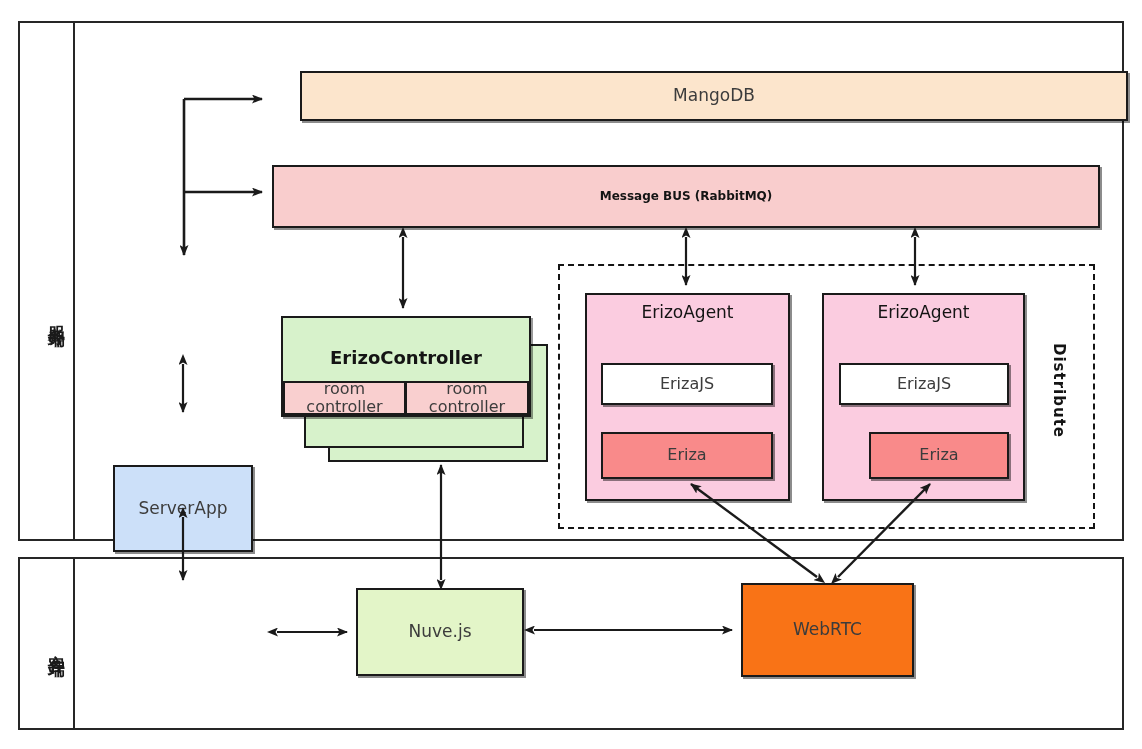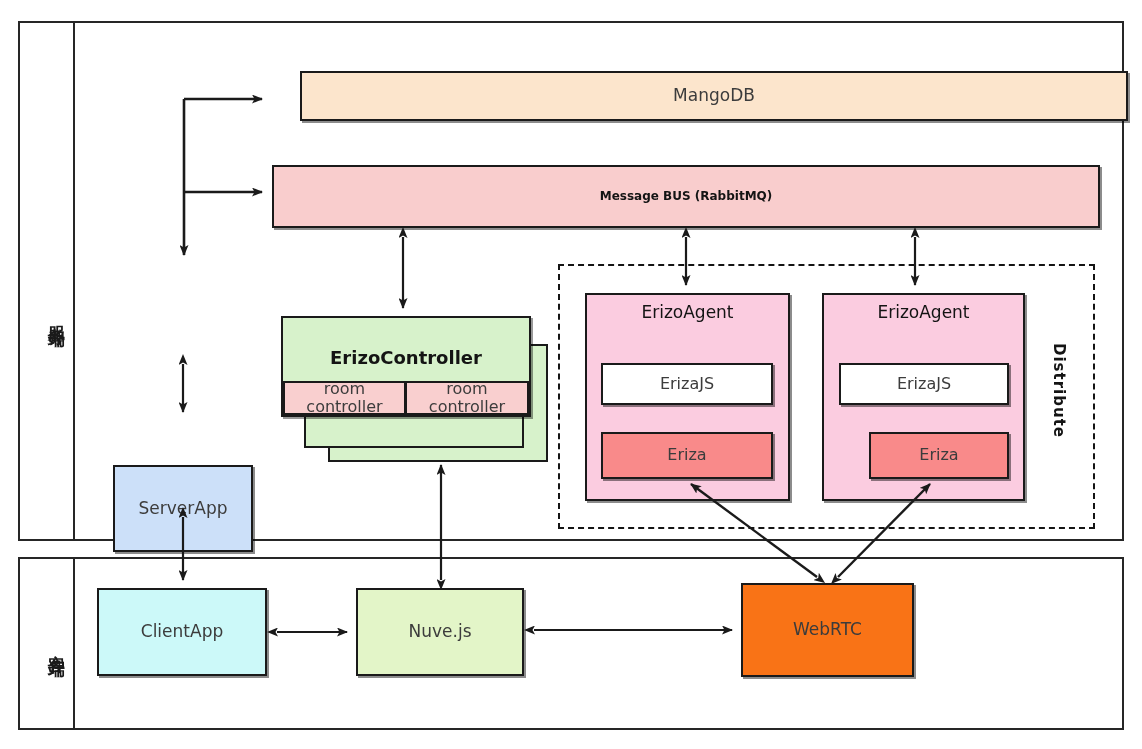--- a/index.html
+++ b/index.html
@@ -204,23 +204,20 @@
   <div class="node" style="left:822px; top:293px; width:203px; height:208px; background:#fbcce0; display:block;">
     <div class="agent-title">ErizoAgent</div>
   </div>
   <div class="node" style="left:839px; top:363px; width:170px; height:42px; background:#ffffff; font-size:16px;">
     <span>ErizaJS</span>
   </div>
   <div class="node" style="left:869px; top:432px; width:140px; height:47px; background:#f98a8a; font-size:16px;">
     <span>Eriza</span>
   </div>
 
-  <div class="node" style="left:97px; top:588px; width:170px; height:88px; background:#ccf9f9;">
-    <span>ClientApp</span>
-  </div>
 
   <div class="node" style="left:356px; top:588px; width:168px; height:88px; background:#e3f5c8;">
     <span>Nuve.js</span>
   </div>
 
   <div class="node" style="left:741px; top:583px; width:173px; height:94px; background:#f97316;">
     <span>WebRTC</span>
   </div>
 
   <svg id="arrows" viewBox="0 0 1142 749" xmlns="http://www.w3.org/2000/svg">

